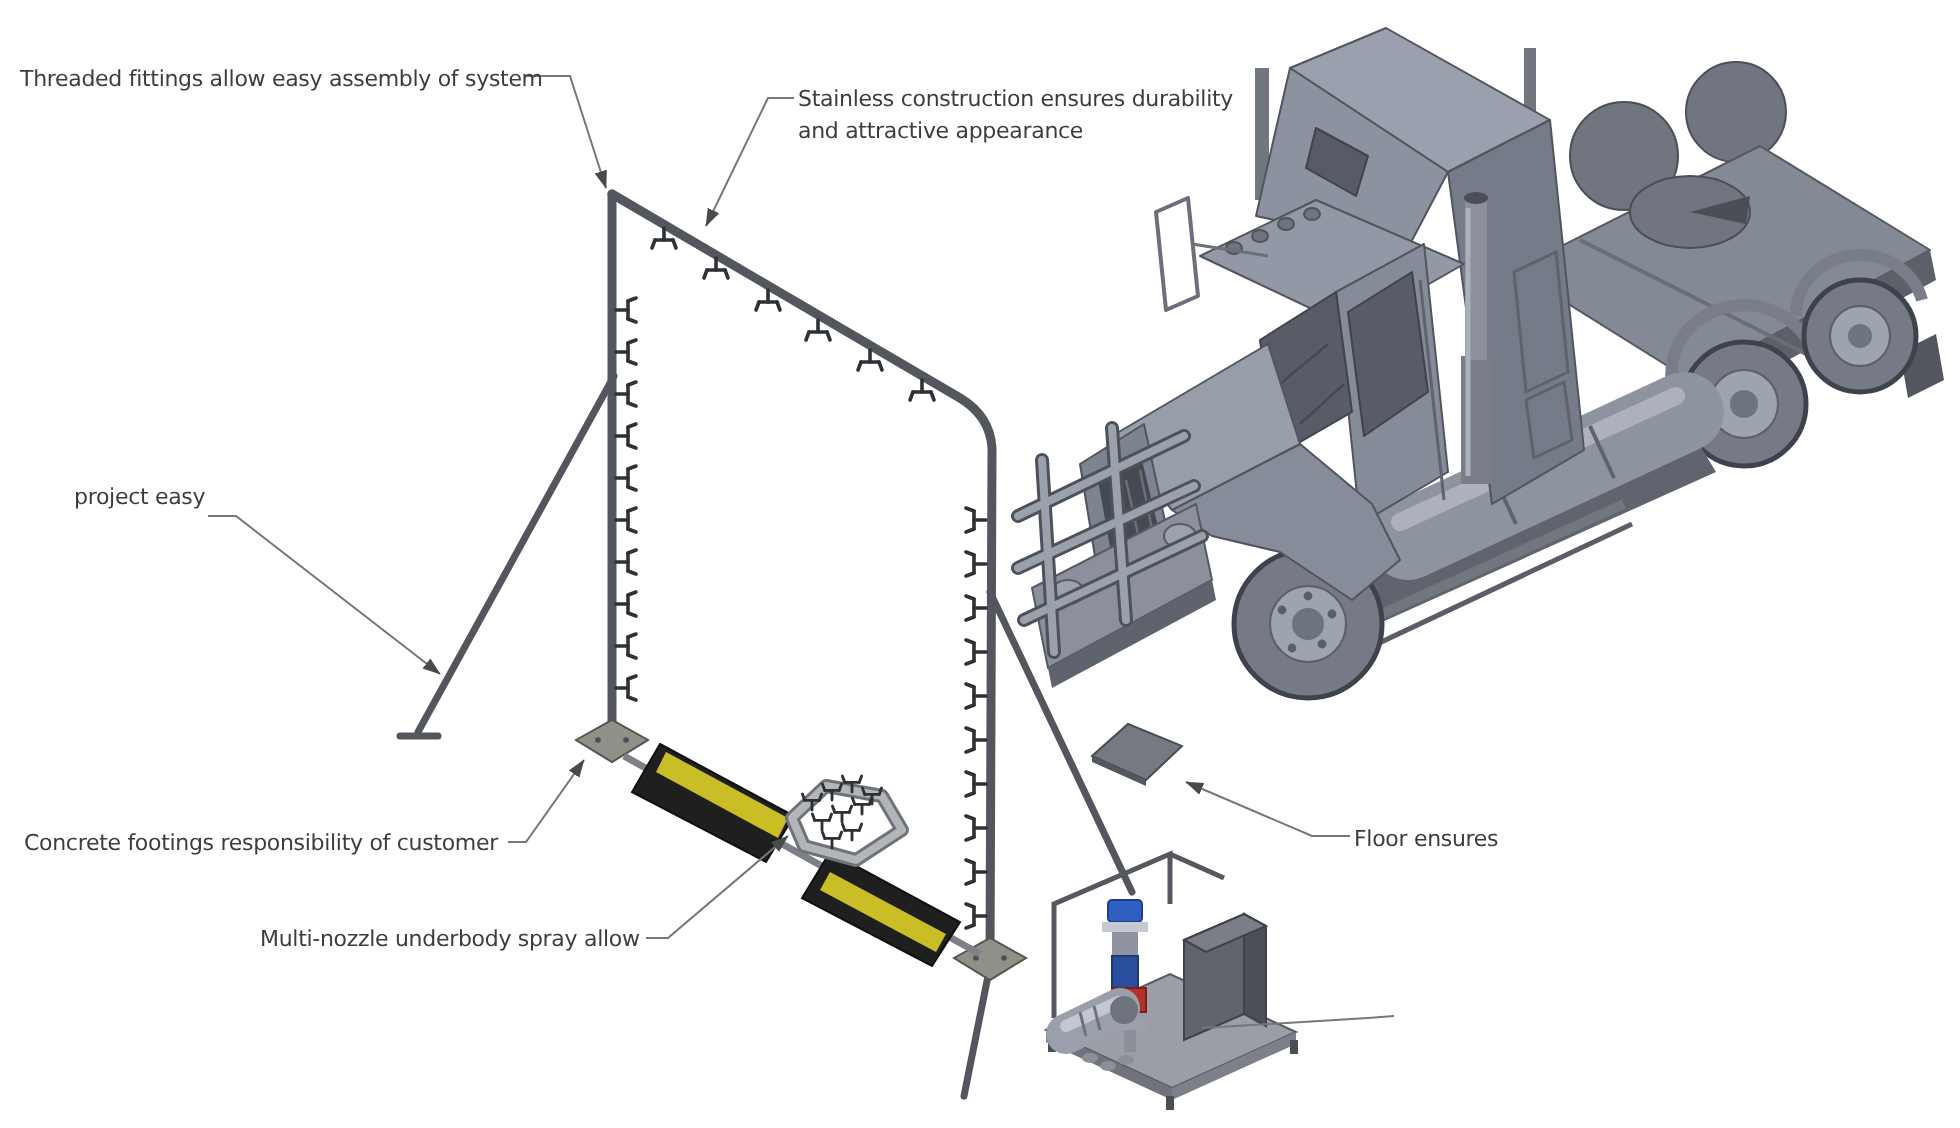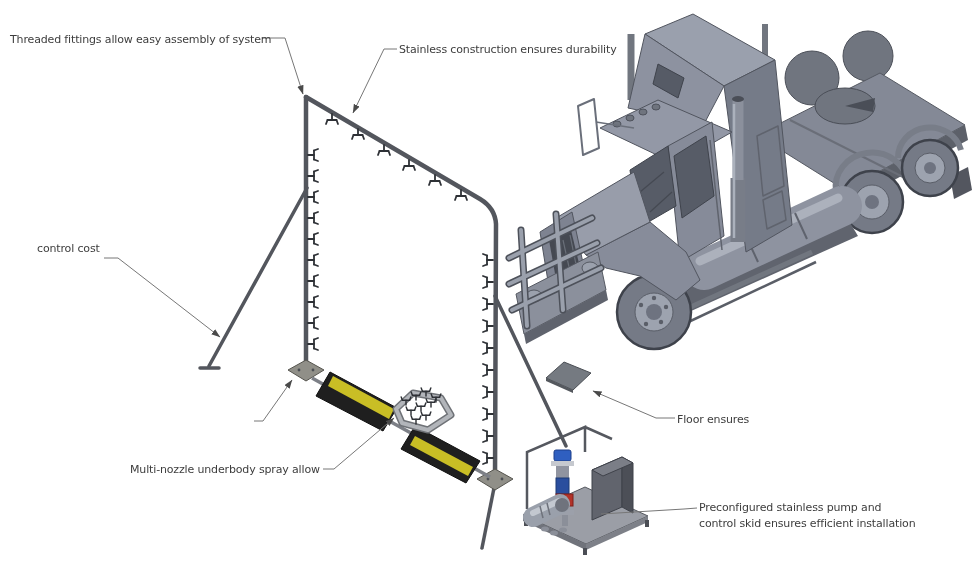--- a/index.html
+++ b/index.html
@@ -286,28 +286,28 @@
     <polyline points="675,418 656,418 593,391" marker-end="url(#arw)"></polyline>
     <polyline points="697,508 684,509 601,514"></polyline>
   </g>
 </svg>
 
 <div class="lbl" style="left:10px;top:32px">
   <span>Threaded fittings allow easy assembly of system</span>
 </div>
 <div class="lbl" style="left:399px;top:42px">
   <span>Stainless construction ensures durability</span>
+  <span>and attractive appearance</span>
 </div>
 <div class="lbl" style="left:37px;top:241px">
-  <span>control cost</span>
+  <span>project easy</span>
+</div>
+<div class="lbl" style="left:12px;top:414px">
+  <span>Concrete footings responsibility of customer</span>
 </div>
 <div class="lbl" style="left:130px;top:462px">
   <span>Multi-nozzle underbody spray allow</span>
 </div>
 <div class="lbl" style="left:677px;top:412px">
   <span>Floor ensures</span>
 </div>
-<div class="lbl" style="left:699px;top:500px">
-  <span>Preconfigured stainless pump and</span>
-  <span>control skid ensures efficient installation</span>
-</div>
 
 </div>
 
 </body></html>

